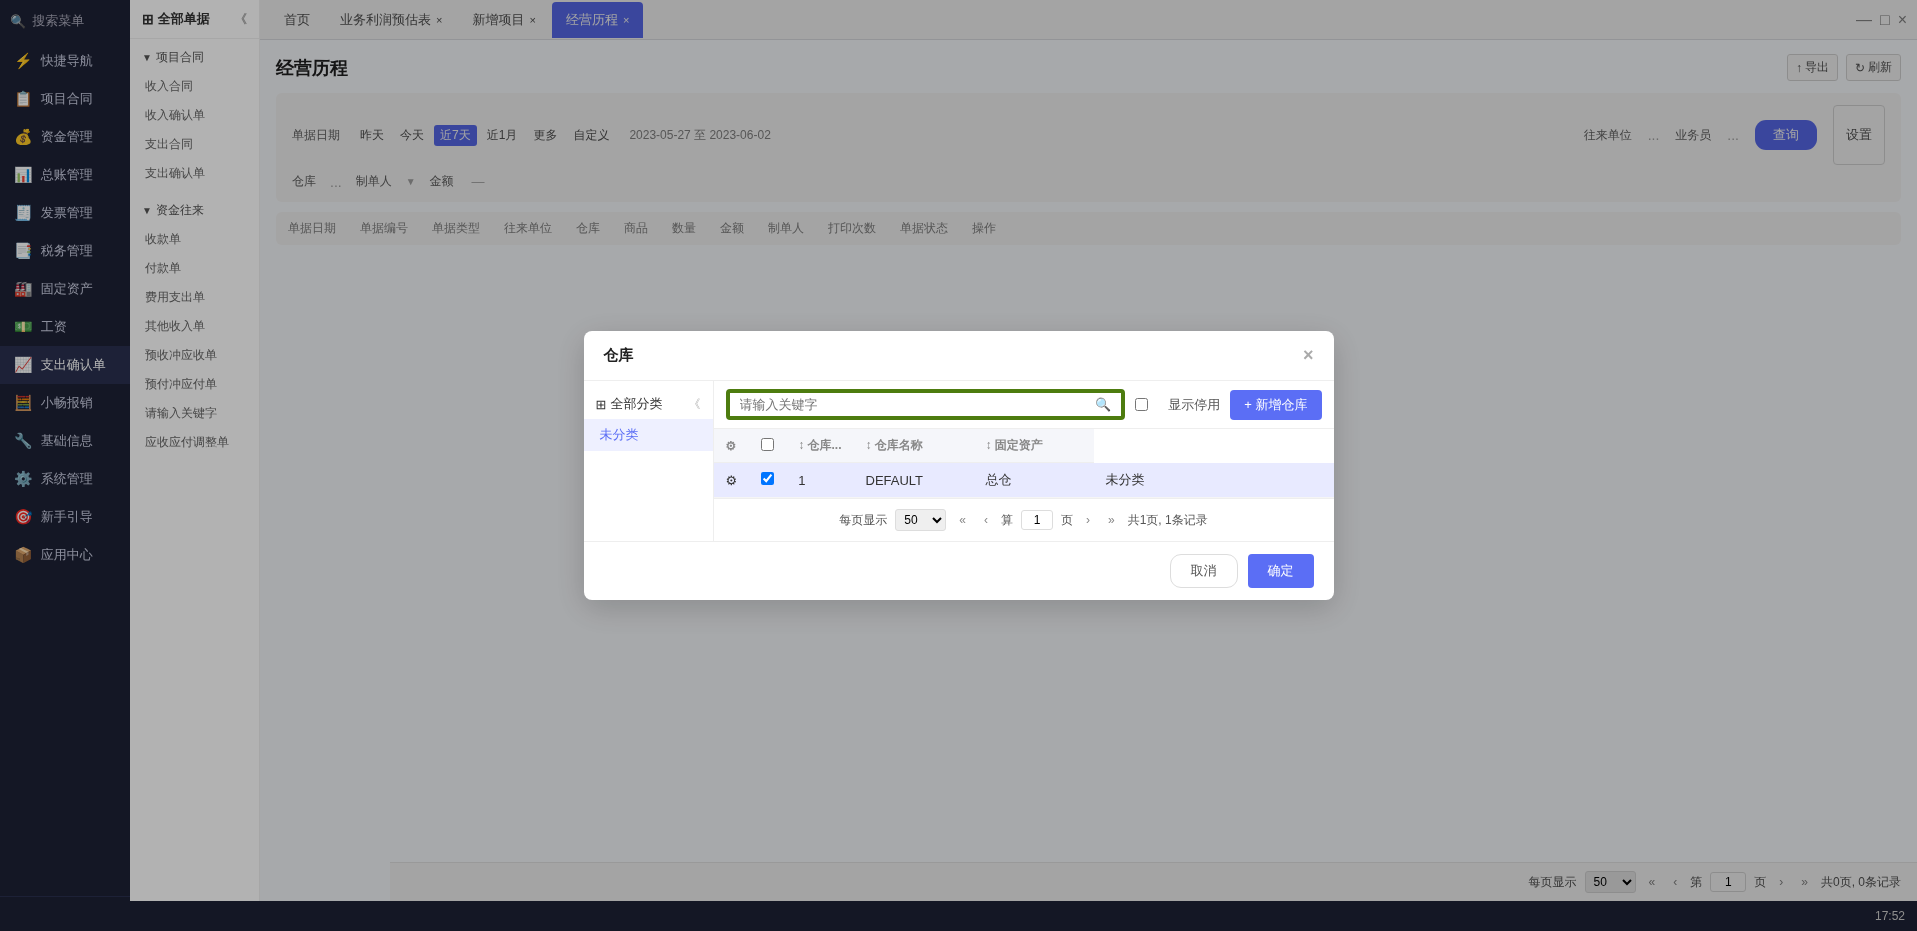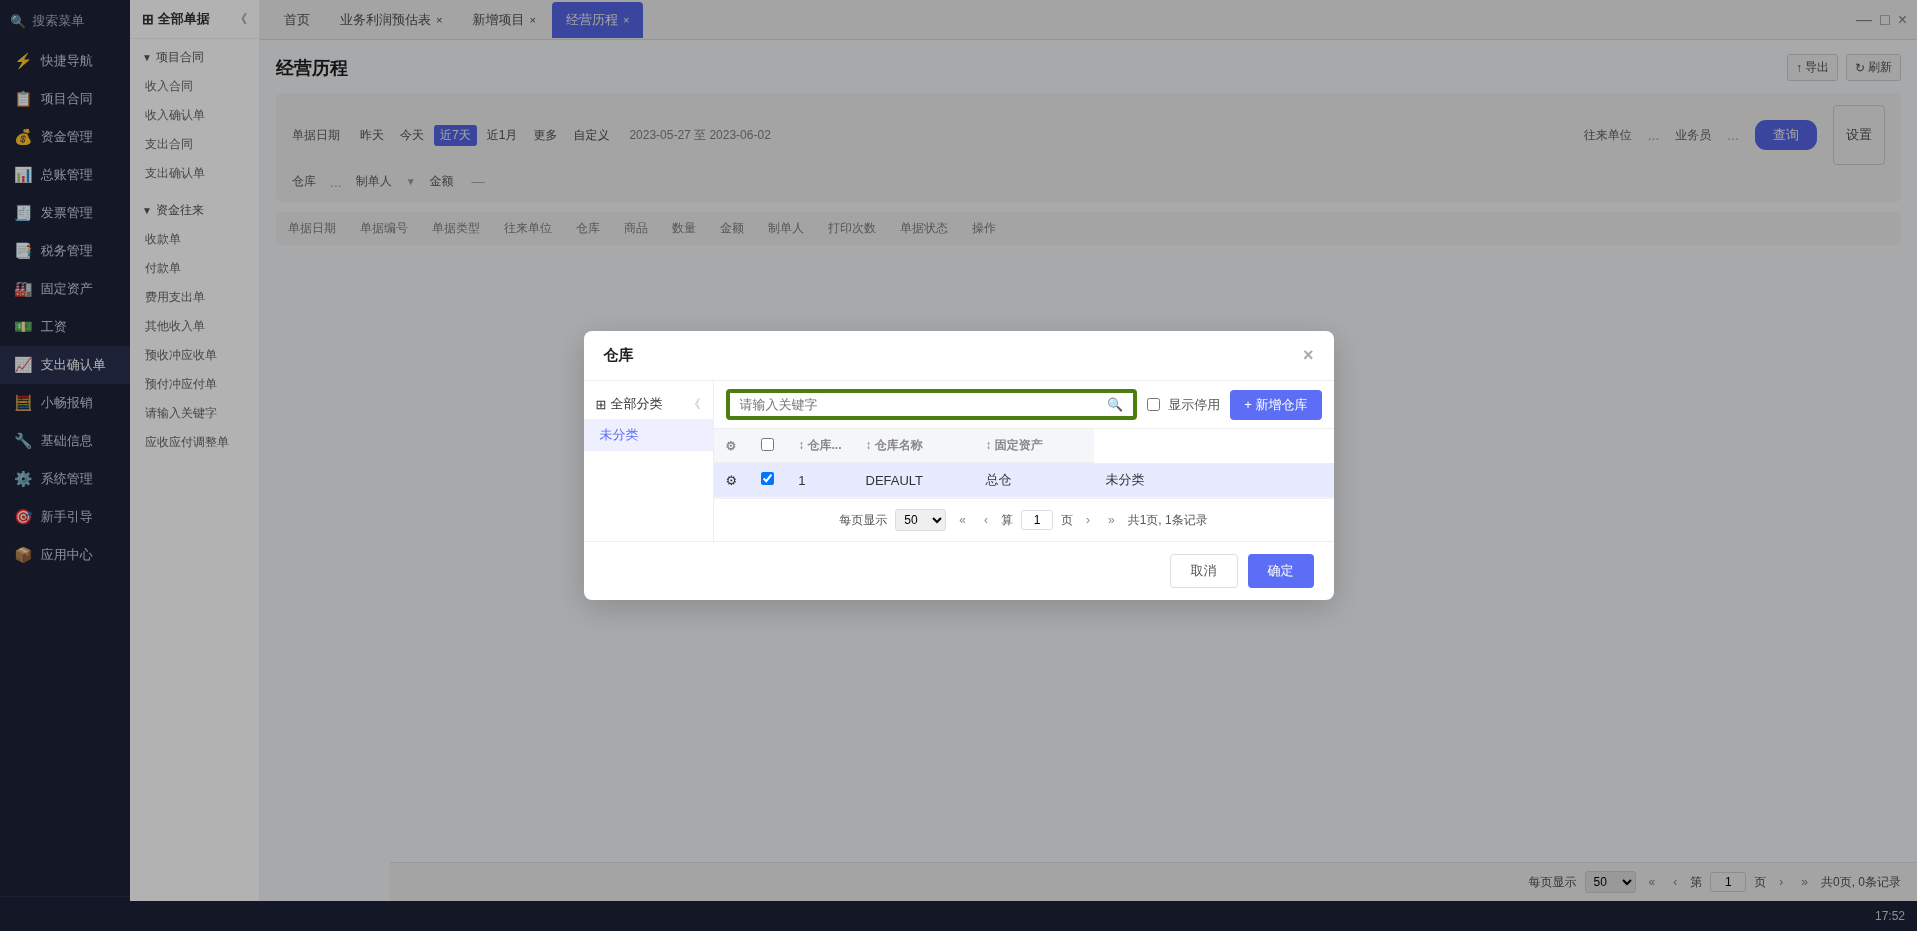--- a/index.html
+++ b/index.html
@@ -353,21 +353,21 @@
       border: none;
       outline: none;
       font-size: 13px;
       color: #333;
       width: 100%;
     }
     .modal-search-icon { color: #aaa; }
     .modal-checkbox-label {
       display: flex;
       align-items: center;
-      gap: 8px;
+      gap: 20px;
       font-size: 13px;
       color: #555;
       white-space: nowrap;
     }
     .btn-add-warehouse {
       background: #5b6ef5;
       color: #fff;
       border: none;
       border-radius: 4px;
       padding: 6px 14px;
@@ -431,21 +431,21 @@
       display: flex;
       justify-content: flex-end;
       gap: 10px;
       padding: 12px 20px;
       border-top: 1px solid #eee;
     }
     .btn-cancel {
       background: #fff;
       color: #555;
       border: 1px solid #ddd;
-      border-radius: 4px;
+      border-radius: 11px;
       padding: 7px 20px;
       font-size: 13px;
       cursor: pointer;
     }
     .btn-confirm {
       background: #5b6ef5;
       color: #fff;
       border: none;
       border-radius: 4px;
       padding: 7px 20px;

